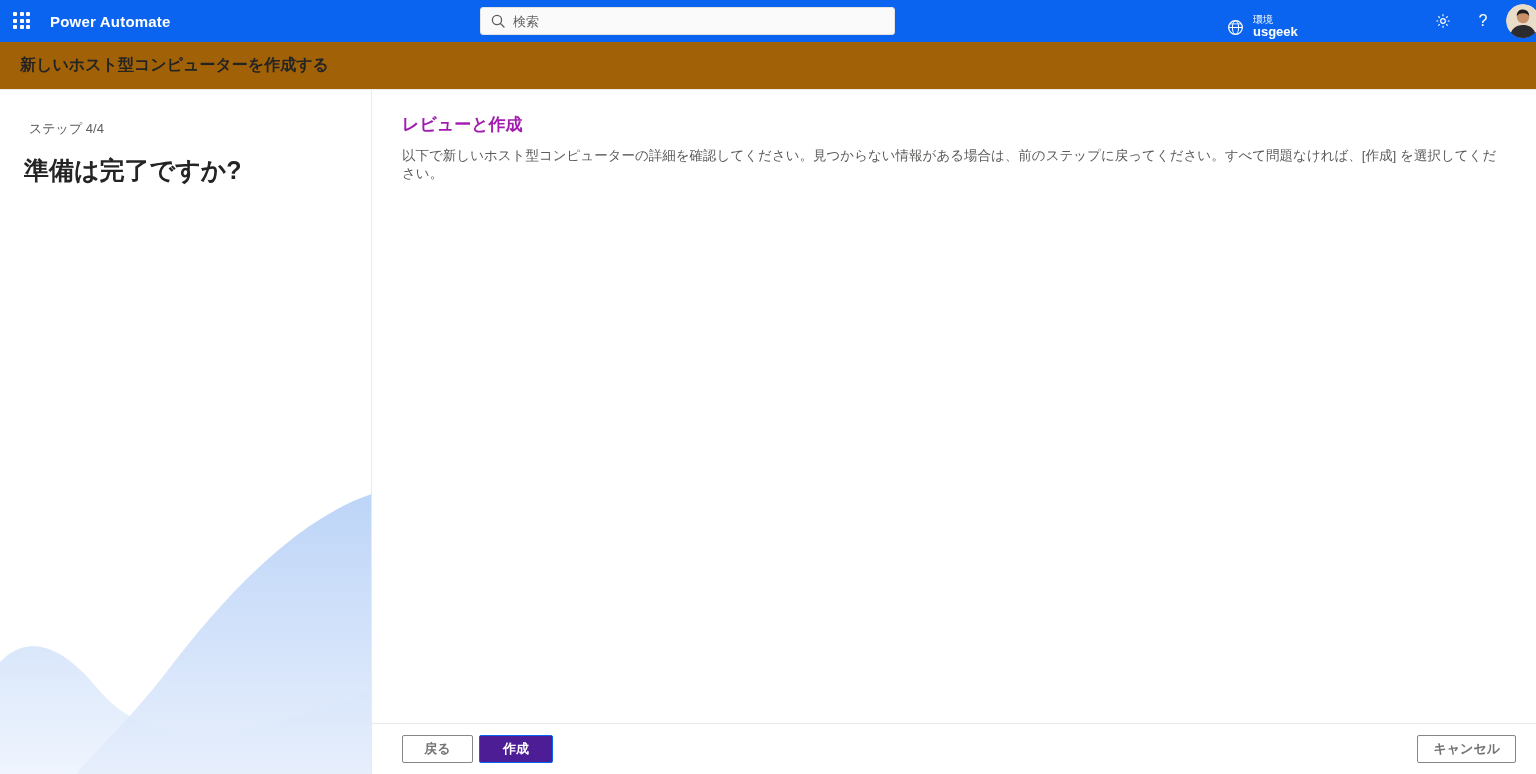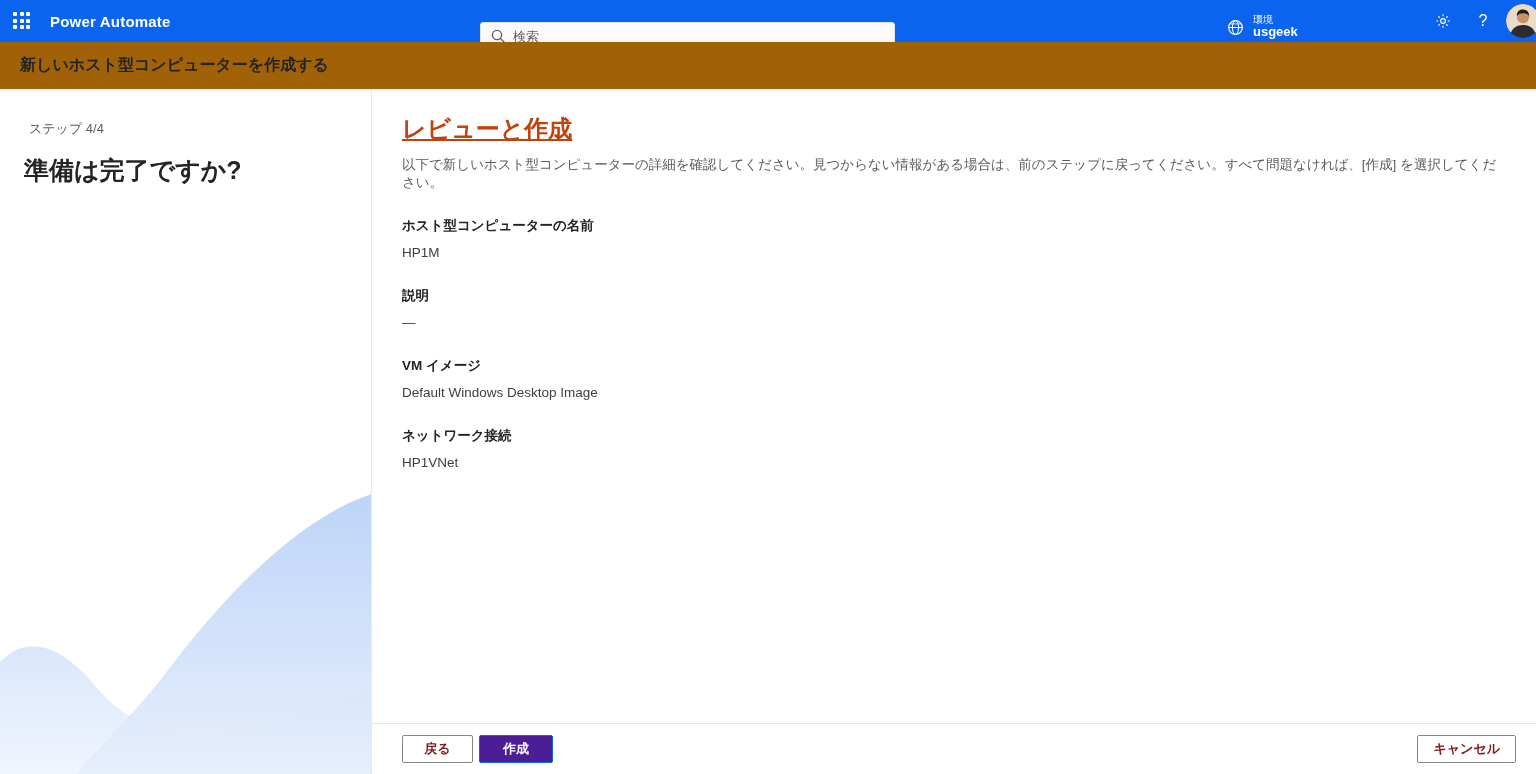--- a/index.html
+++ b/index.html
@@ -8,21 +8,21 @@
 
   
   .topbar { position:relative; height:42px; background:#0b64f0; color:#fff;
     display:flex; align-items:center; overflow:hidden; }
   .waffle { width:18px; height:18px; margin-left:13px; display:grid;
     grid-template-columns:repeat(3,4px); grid-template-rows:repeat(3,4px);
     gap:2.5px; cursor:pointer; }
   .waffle span { width:4px; height:4px; background:#fff; border-radius:1px; }
   .app-name { margin-left:19px; font-size:15px; font-weight:700; letter-spacing:.2px; }
 
-  .searchbox { position:absolute; left:480px; top:22px; width:415px; height:28px;
+  .searchbox { position:absolute; left:480px; top:7px; width:415px; height:28px;
     background:#fafafa; border:1px solid #e3e3e3; border-radius:3px;
     display:flex; align-items:center; padding:0 10px; }
   .searchbox svg { flex:0 0 auto; margin-right:8px; }
   .searchbox input { border:none; outline:none; background:transparent; flex:1;
     font-size:13px; color:#323130; font-family:inherit; }
   .searchbox input::placeholder { color:#605e5c; opacity:1; }
 
   .env { position:absolute; left:1226px; top:0; height:54px; display:flex;
     align-items:center; cursor:pointer; }
   .env-icon { margin-right:8px; display:flex; }
@@ -45,35 +45,35 @@
   
   .layout { display:flex; height:684px; }
   .wizard-panel { position:relative; width:372px; flex:0 0 372px;
     border-right:1px solid #eaeaea; background:#fff; overflow:hidden; }
   .step-label { margin:30px 0 0 29px; font-size:13px; color:#605e5c; }
   .wizard-heading { margin:16px 0 0 24px; font-size:25px; font-weight:700; color:#242424; }
   .wave { position:absolute; left:0; bottom:0; width:372px; height:290px; }
 
   .main { flex:1; display:flex; flex-direction:column; }
   .content { flex:1; padding:23px 30px 0 30px; }
-  .section-heading { font-size:24px; font-weight:700; color:#c2410c;text-decoration:underline; }
+  .section-heading { font-size:17px; font-weight:700; color:#a21caf; }
   .section-desc { margin-top:11px; font-size:13.5px; color:#5c5b5a; }
 
   .fields { margin-top:25px; }
   .field { margin-bottom:27px; }
   .field-label { font-size:13.5px; font-weight:700; color:#242424; margin-bottom:10px; }
   .field-value { font-size:13.5px; color:#3f3e3d; }
 
   
   .footer { height:51px; border-top:1px solid #e8e8e8; display:flex;
     align-items:center; padding:0 20px 0 30px; background:#fff; }
   .btn { height:28px; border-radius:2px; font-size:13px; font-weight:700;
     font-family:inherit; cursor:pointer; display:inline-flex; align-items:center;
     justify-content:center; }
-  .btn-secondary { background:#fff; border:1px solid #868686; color:#7f1d1d;
+  .btn-secondary { background:#fff; border:1px solid #868686; color:#737373;
     padding:0 18px; min-width:71px; }
   .btn-primary { background:#4c1d95; border:1px solid #0b64f0; color:#fff;
     padding:0 22px; min-width:74px; margin-left:6px; }
   .btn-cancel { margin-left:auto; padding:0 15px; min-width:79px; }
 </style>
 </head>
 <body>
 
 <header class="topbar">
   <div class="waffle">
@@ -158,38 +158,20 @@
       <path d="M0,178 C25,152 58,156 98,205 C145,262 225,264 372,206 L372,290 L0,290 Z" fill="url(#g2)" opacity="0.9"></path>
       <path d="M372,10 C305,32 235,98 168,186 C132,233 102,260 76,290 L372,290 Z" fill="url(#g1)" opacity="0.92"></path>
     </svg>
   </aside>
 
   <section class="main">
     <div class="content">
       <h2 class="section-heading">レビューと作成</h2>
       <p class="section-desc">以下で新しいホスト型コンピューターの詳細を確認してください。見つからない情報がある場合は、前のステップに戻ってください。すべて問題なければ、[作成] を選択してください。</p>
 
-      <div class="fields">
-        <div class="field">
-          <div class="field-label">ホスト型コンピューターの名前</div>
-          <div class="field-value">HP1M</div>
-        </div>
-        <div class="field">
-          <div class="field-label">説明</div>
-          <div class="field-value">—</div>
-        </div>
-        <div class="field">
-          <div class="field-label">VM イメージ</div>
-          <div class="field-value">Default Windows Desktop Image</div>
-        </div>
-        <div class="field">
-          <div class="field-label">ネットワーク接続</div>
-          <div class="field-value">HP1VNet</div>
-        </div>
-      </div>
     </div>
 
     <div class="footer">
       <button class="btn btn-secondary">戻る</button>
       <button class="btn btn-primary">作成</button>
       <button class="btn btn-secondary btn-cancel">キャンセル</button>
     </div>
   </section>
 </div>
 

